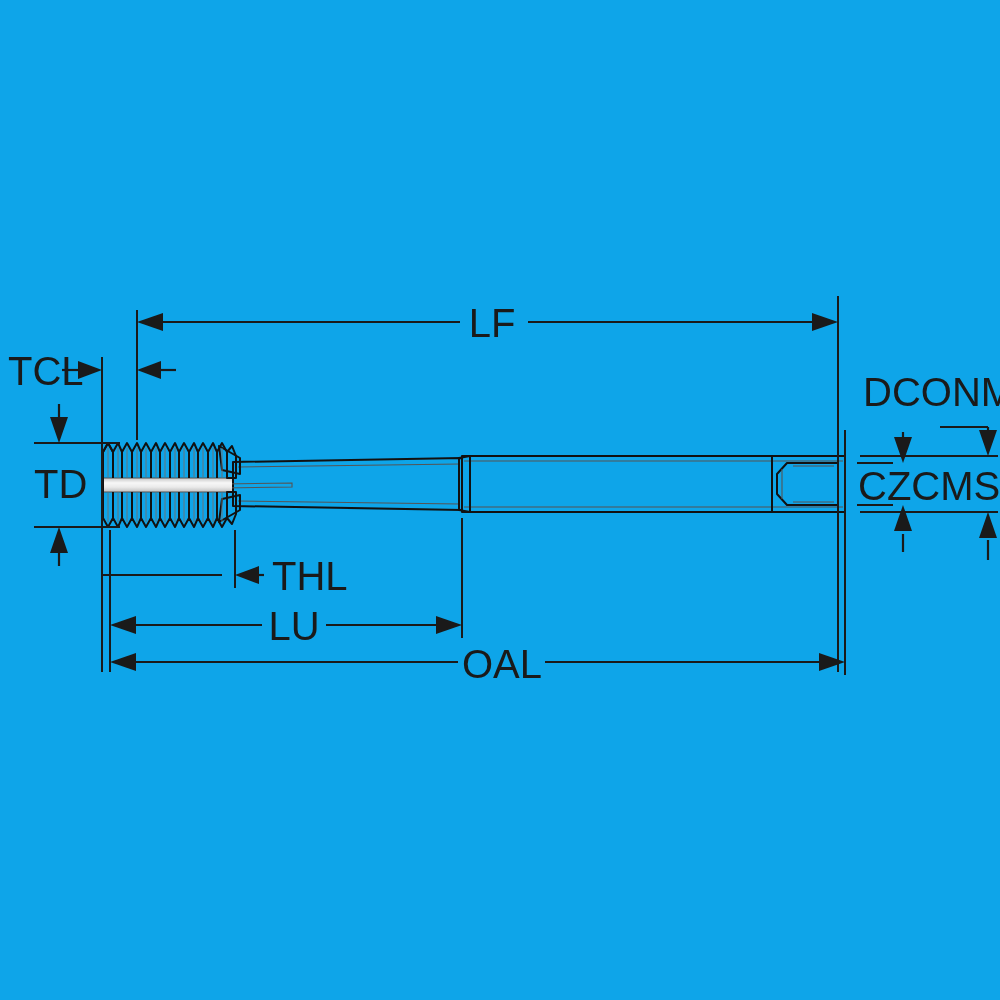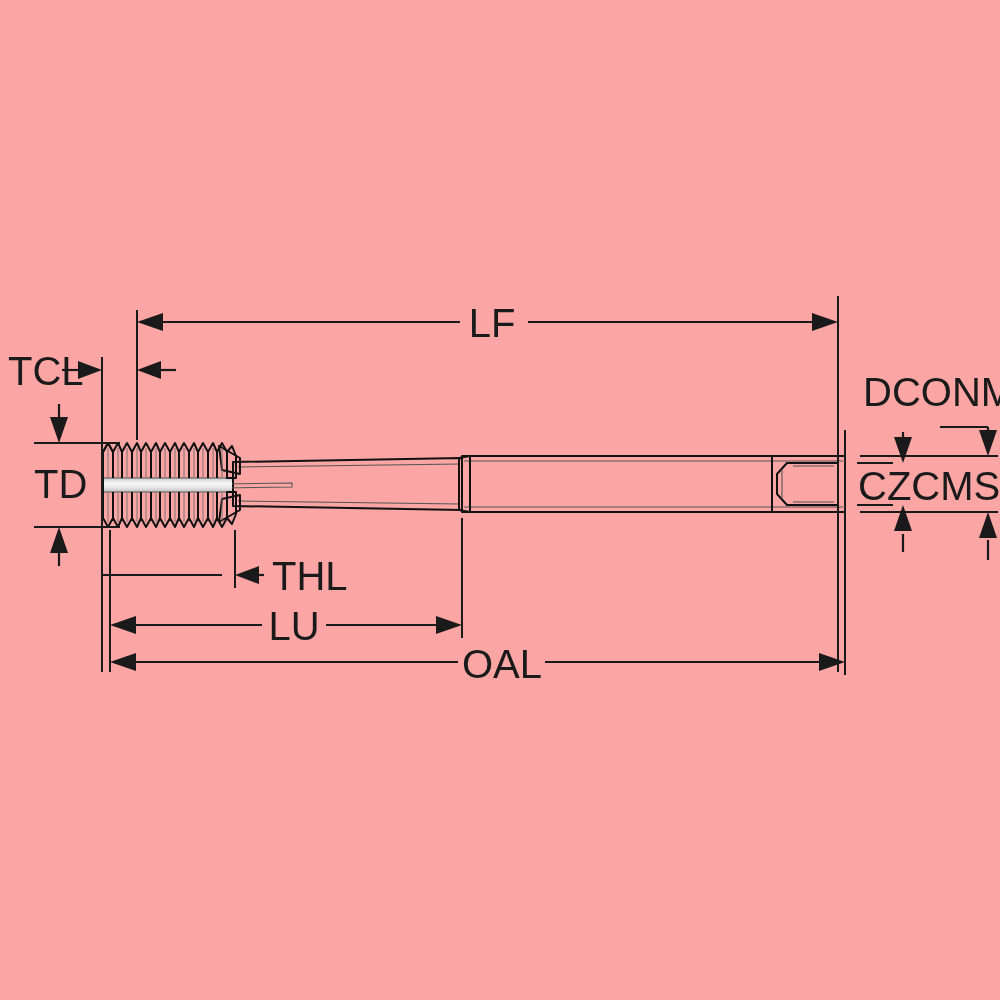--- a/index.html
+++ b/index.html
@@ -10,21 +10,21 @@
   body {
     width: 1000px;
     height: 1000px;
     font-family: "Liberation Sans", sans-serif;
     overflow: hidden;
   }
   #drawing-root {
     position: relative;
     width: 1000px;
     height: 1000px;
-    background: #fca5a5;
+    background: #0ea5e9;
   }
   #drawing-svg {
     position: absolute;
     left: 0;
     top: 0;
     display: block;
   }
   .dim-label {
     font-family: "Liberation Sans", sans-serif;
     font-size: 40px;

